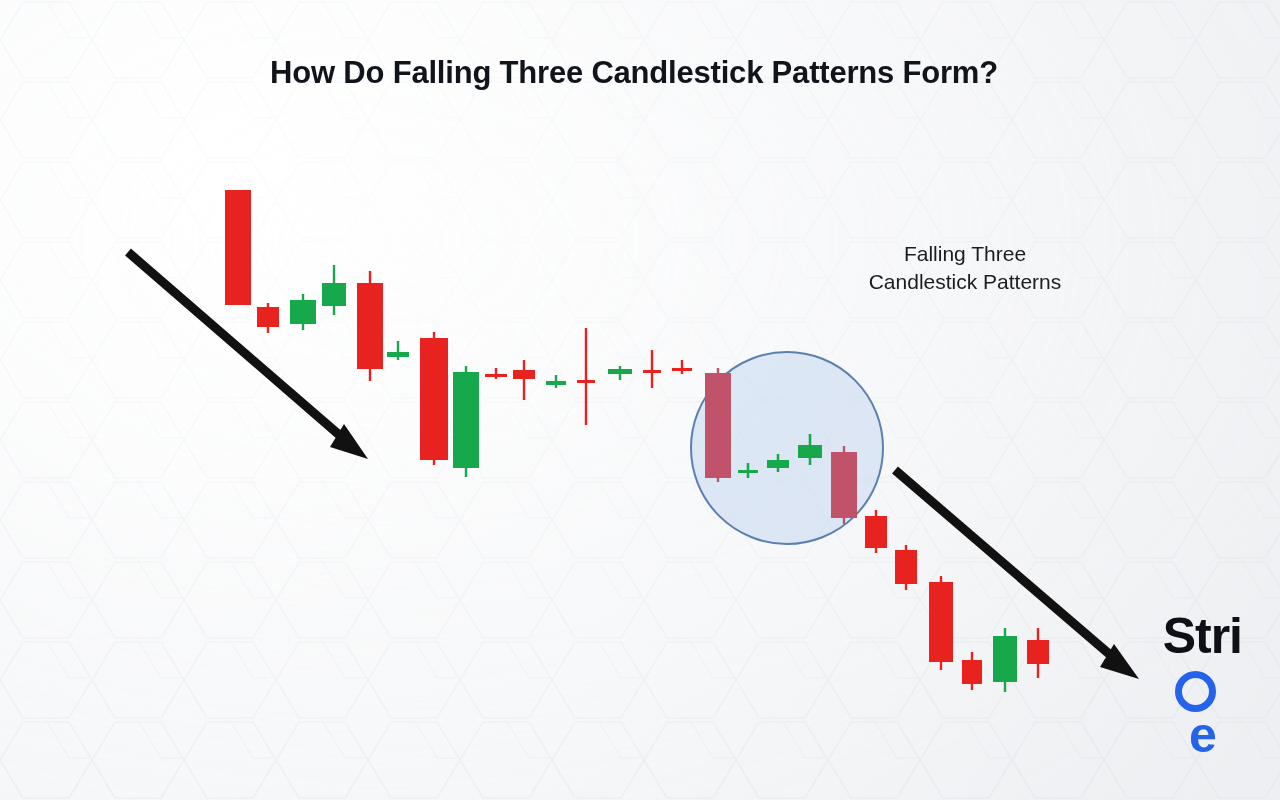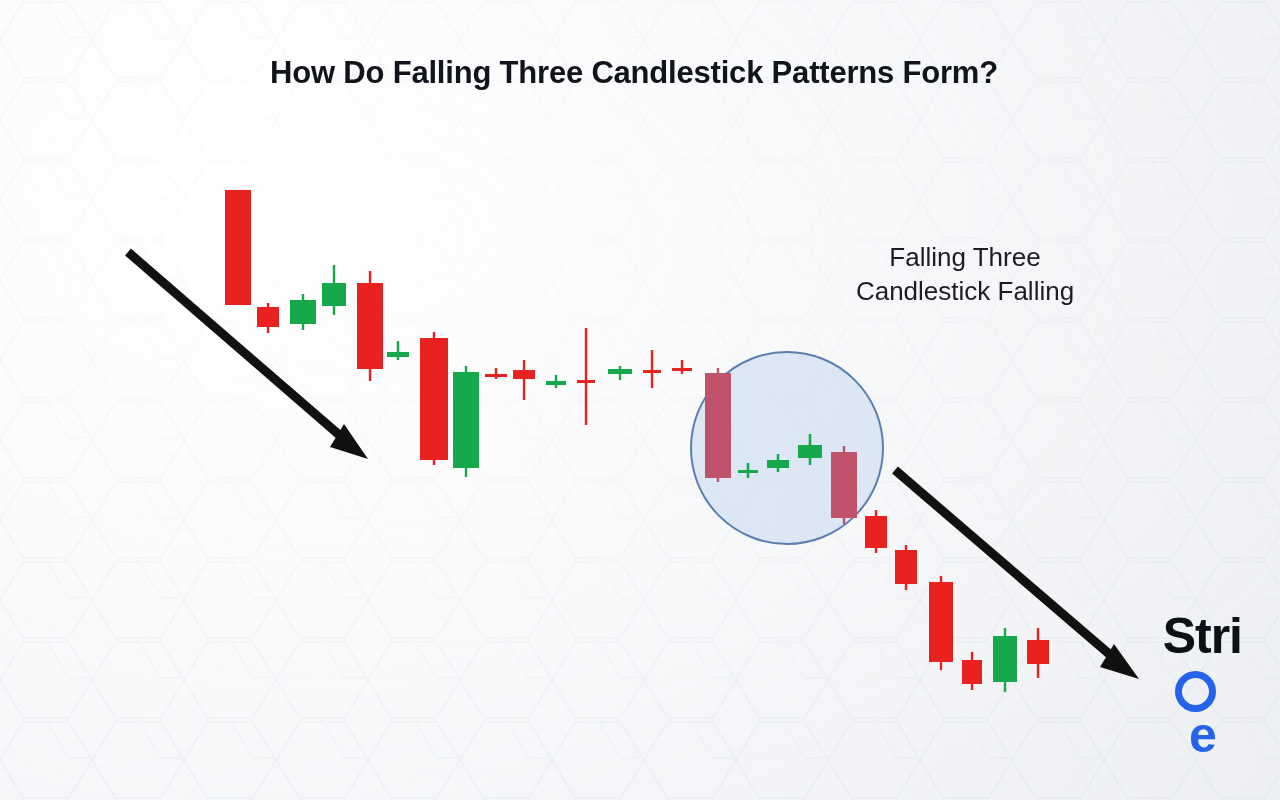--- a/index.html
+++ b/index.html
@@ -21,21 +21,21 @@
     pointer-events:none;
   }
   #title{
     position:absolute;left:0;right:12px;top:55px;
     text-align:center;
     font-size:31px;font-weight:bold;color:#11141a;
     letter-spacing:-.2px;
   }
   #annot{
     position:absolute;left:790px;top:240px;width:350px;
-    text-align:center;font-size:26px;color:#1b1d21;line-height:1.32;
+    text-align:center;font-size:21px;color:#1b1d21;line-height:1.32;
   }
   #chart{position:absolute;left:0;top:0;width:1280px;height:800px;}
   #brand{
     position:absolute;right:38px;bottom:36px;
     font-size:50px;font-weight:bold;color:#0d1117;letter-spacing:-1px;
     display:flex;align-items:center;flex-direction:column;
   }
   #brand .e{color:#2563eb;}
   #brand .ring{
     display:inline-block;width:27px;height:27px;border-radius:50%;
@@ -195,21 +195,21 @@
     </g>
     <g>
       <line x1="895" y1="470" x2="1122" y2="665" stroke="#111111" stroke-width="9" stroke-linecap="butt"></line>
       <polygon points="1139,679 1100,667 1114,644" fill="#111111"></polygon>
     </g>
   </svg>
 
   <div id="annot">
 
     <div>Falling Three</div>
-    <div>Candlestick Falling</div>
+    <div>Candlestick Patterns</div>
   </div>
 
   <div id="brand">
     <span>Stri</span>
     <span class="ring"></span>
     <span class="e">e</span>
   </div>
 
 </div>
 

